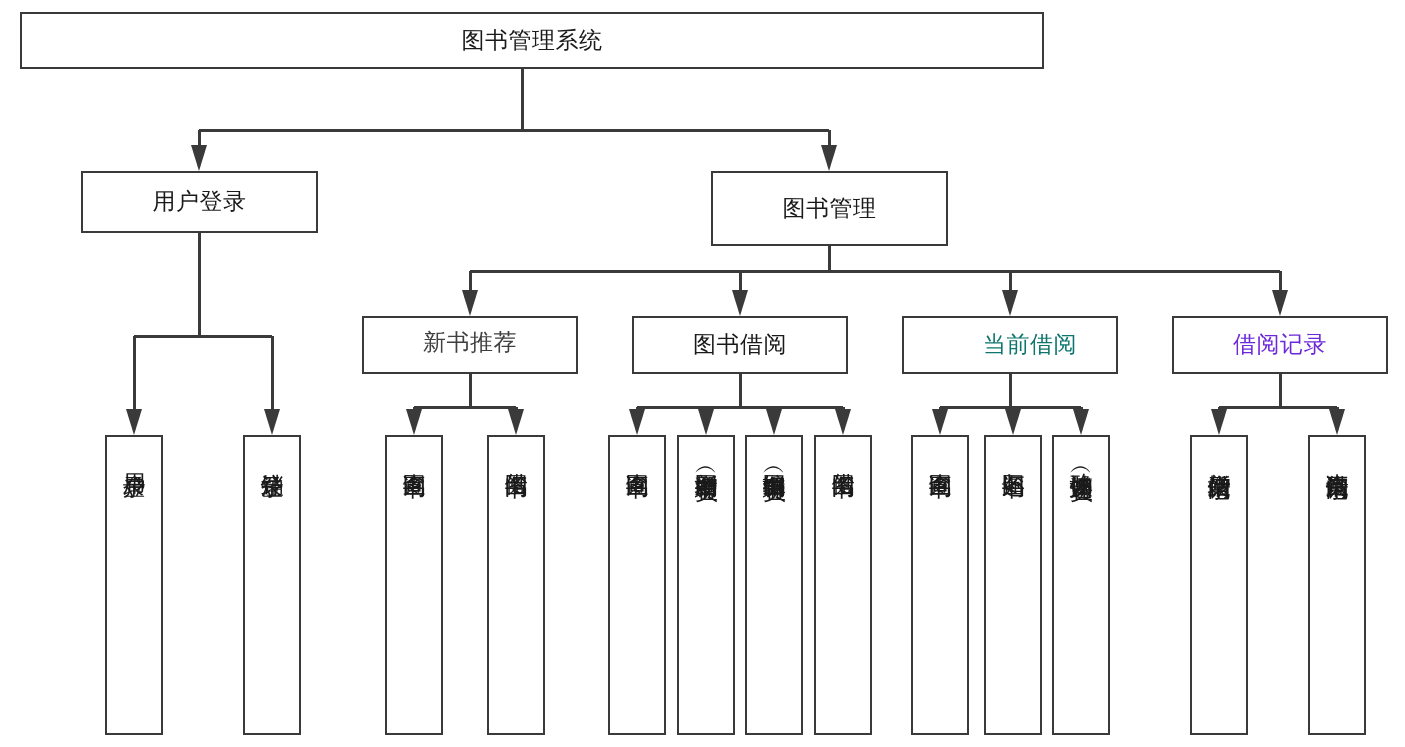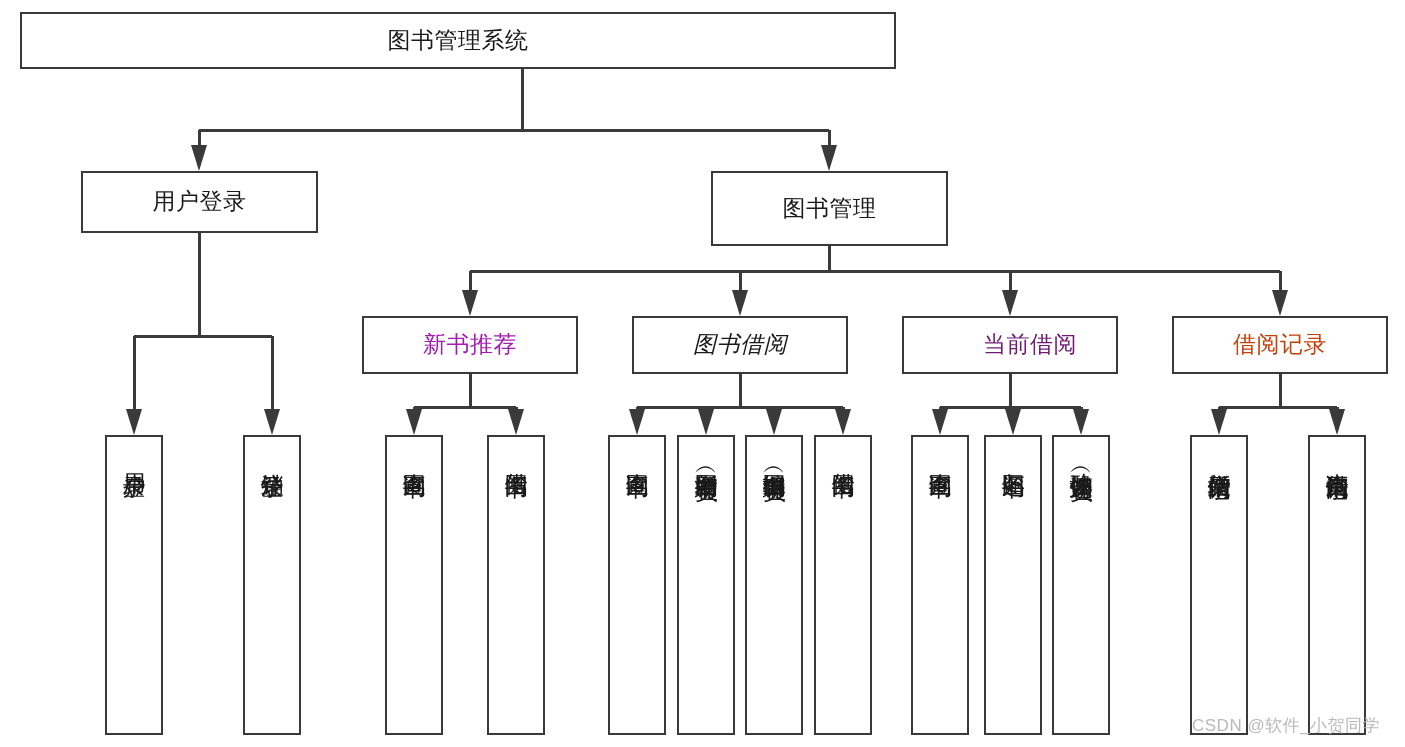--- a/index.html
+++ b/index.html
@@ -122,40 +122,40 @@
       <path d="M 1073 409 L 1089 409 L 1081 435 Z" fill="#3a3a3a"></path>
       <line x1="1280" y1="374" x2="1280" y2="407" stroke="#3a3a3a" stroke-width="3" shape-rendering="crispEdges"></line>
       <line x1="1219" y1="407" x2="1337" y2="407" stroke="#3a3a3a" stroke-width="3" shape-rendering="crispEdges"></line>
       <line x1="1219" y1="407" x2="1219" y2="411" stroke="#3a3a3a" stroke-width="3" shape-rendering="crispEdges"></line>
       <path d="M 1211 409 L 1227 409 L 1219 435 Z" fill="#3a3a3a"></path>
       <line x1="1337" y1="407" x2="1337" y2="411" stroke="#3a3a3a" stroke-width="3" shape-rendering="crispEdges"></line>
       <path d="M 1329 409 L 1345 409 L 1337 435 Z" fill="#3a3a3a"></path>
     </svg>
 
   <div id="node-layer">
-      <div class="node-box level-0" style="left: 20px; top: 12px; width: 876px; height: 57px; border-color: rgb(58, 58, 58); background: rgb(255, 255, 255);">
+      <div class="node-box level-0" style="left: 20px; top: 12px; width: 1024px; height: 57px; border-color: rgb(58, 58, 58); background: rgb(255, 255, 255);">
         <span class="node-label-h" style="color: rgb(26, 26, 26);">图书管理系统</span>
       </div>
       <div class="node-box level-1" style="left: 81px; top: 171px; width: 237px; height: 62px; border-color: rgb(58, 58, 58); background: rgb(255, 255, 255);">
         <span class="node-label-h" style="color: rgb(26, 26, 26);">用户登录</span>
       </div>
       <div class="node-box level-1" style="left: 711px; top: 171px; width: 237px; height: 75px; border-color: rgb(58, 58, 58); background: rgb(255, 255, 255);">
         <span class="node-label-h" style="color: rgb(26, 26, 26);">图书管理</span>
       </div>
       <div class="node-box level-2" style="left: 362px; top: 316px; width: 216px; height: 58px; border-color: rgb(58, 58, 58); background: rgb(255, 255, 255);">
-        <span class="node-label-h" style="color: #a21caf;">新书推荐</span>
+        <span class="node-label-h" style="color: #404040; font-family: Liberation Mono, monospace;">新书推荐</span>
       </div>
       <div class="node-box level-2" style="left: 632px; top: 316px; width: 216px; height: 58px; border-color: rgb(58, 58, 58); background: rgb(255, 255, 255);">
-        <span class="node-label-h" style="color: rgb(26, 26, 26); font-style: italic;">图书借阅</span>
+        <span class="node-label-h" style="color: rgb(26, 26, 26);">图书借阅</span>
       </div>
       <div class="node-box level-2" style="left: 902px; top: 316px; width: 216px; height: 58px; border-color: rgb(58, 58, 58); background: rgb(255, 255, 255);">
-        <span class="node-label-h" style="color: #701a75; margin-left: 40px;">当前借阅</span>
+        <span class="node-label-h" style="color: #0f766e; margin-left: 40px;">当前借阅</span>
       </div>
       <div class="node-box level-2" style="left: 1172px; top: 316px; width: 216px; height: 58px; border-color: rgb(58, 58, 58); background: rgb(255, 255, 255);">
-        <span class="node-label-h" style="color: #c2410c;">借阅记录</span>
+        <span class="node-label-h" style="color: #6d28d9;">借阅记录</span>
       </div>
       <div class="node-box level-3 leaf" style="left: 105px; top: 435px; width: 58px; height: 300px; border-color: rgb(58, 58, 58); background: rgb(255, 255, 255);">
         <span class="node-label-v" style="color: rgb(26, 26, 26);">用户登录</span>
       </div>
       <div class="node-box level-3 leaf" style="left: 243px; top: 435px; width: 58px; height: 300px; border-color: rgb(58, 58, 58); background: rgb(255, 255, 255);">
         <span class="node-label-v" style="color: rgb(26, 26, 26);">注销登录</span>
       </div>
       <div class="node-box level-3 leaf" style="left: 385px; top: 435px; width: 58px; height: 300px; border-color: rgb(58, 58, 58); background: rgb(255, 255, 255);">
         <span class="node-label-v" style="color: rgb(26, 26, 26);">查询图书</span>
       </div>
@@ -184,15 +184,14 @@
         <span class="node-label-v" style="color: rgb(26, 26, 26);">确认归还（管理员）</span>
       </div>
       <div class="node-box level-3 leaf" style="left: 1190px; top: 435px; width: 58px; height: 300px; border-color: rgb(58, 58, 58); background: rgb(255, 255, 255);">
         <span class="node-label-v" style="color: rgb(26, 26, 26);">新增借阅记录</span>
       </div>
       <div class="node-box level-3 leaf" style="left: 1308px; top: 435px; width: 58px; height: 300px; border-color: rgb(58, 58, 58); background: rgb(255, 255, 255);">
         <span class="node-label-v" style="color: rgb(26, 26, 26);">查询借阅记录</span>
       </div>
     </div>
 
-  <div class="watermark" style="left: 1192px; top: 714px; color: rgb(185, 185, 185);">CSDN @软件_小贺同学</div>
 
 </div>
 
 </body></html>

